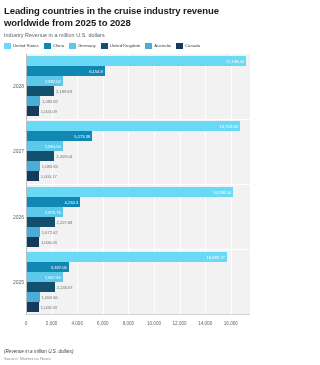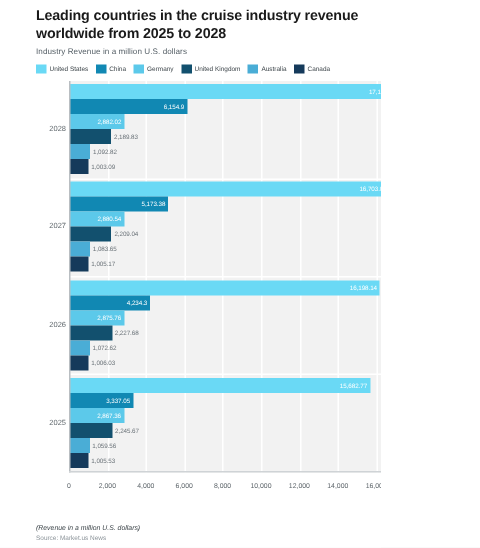--- a/index.html
+++ b/index.html
@@ -2,21 +2,21 @@
 <html><head>
 <meta charset="utf-8">
 <style>
   * { box-sizing: border-box; margin: 0; padding: 0; }
   html, body {
     width: 254px; height: 365px;
     background: #ffffff;
     font-family: "Liberation Sans", sans-serif;
     overflow: hidden;
   }
-  .page { width: 254px; height: 365px; position: relative; padding: 5px 4px 0 4px; margin-left: 20px; }
+  .page { width: 254px; height: 365px; position: relative; padding: 5px 4px 0 4px; }
 
   .title {
     font-size: 9.5px; font-weight: bold; color: #1a1a1a;
     line-height: 11.5px; letter-spacing: -0.1px;
   }
   .subtitle {
     font-size: 5.4px; color: #555f66; margin-top: 4px; letter-spacing: 0.05px;
   }
 
   .legend {

